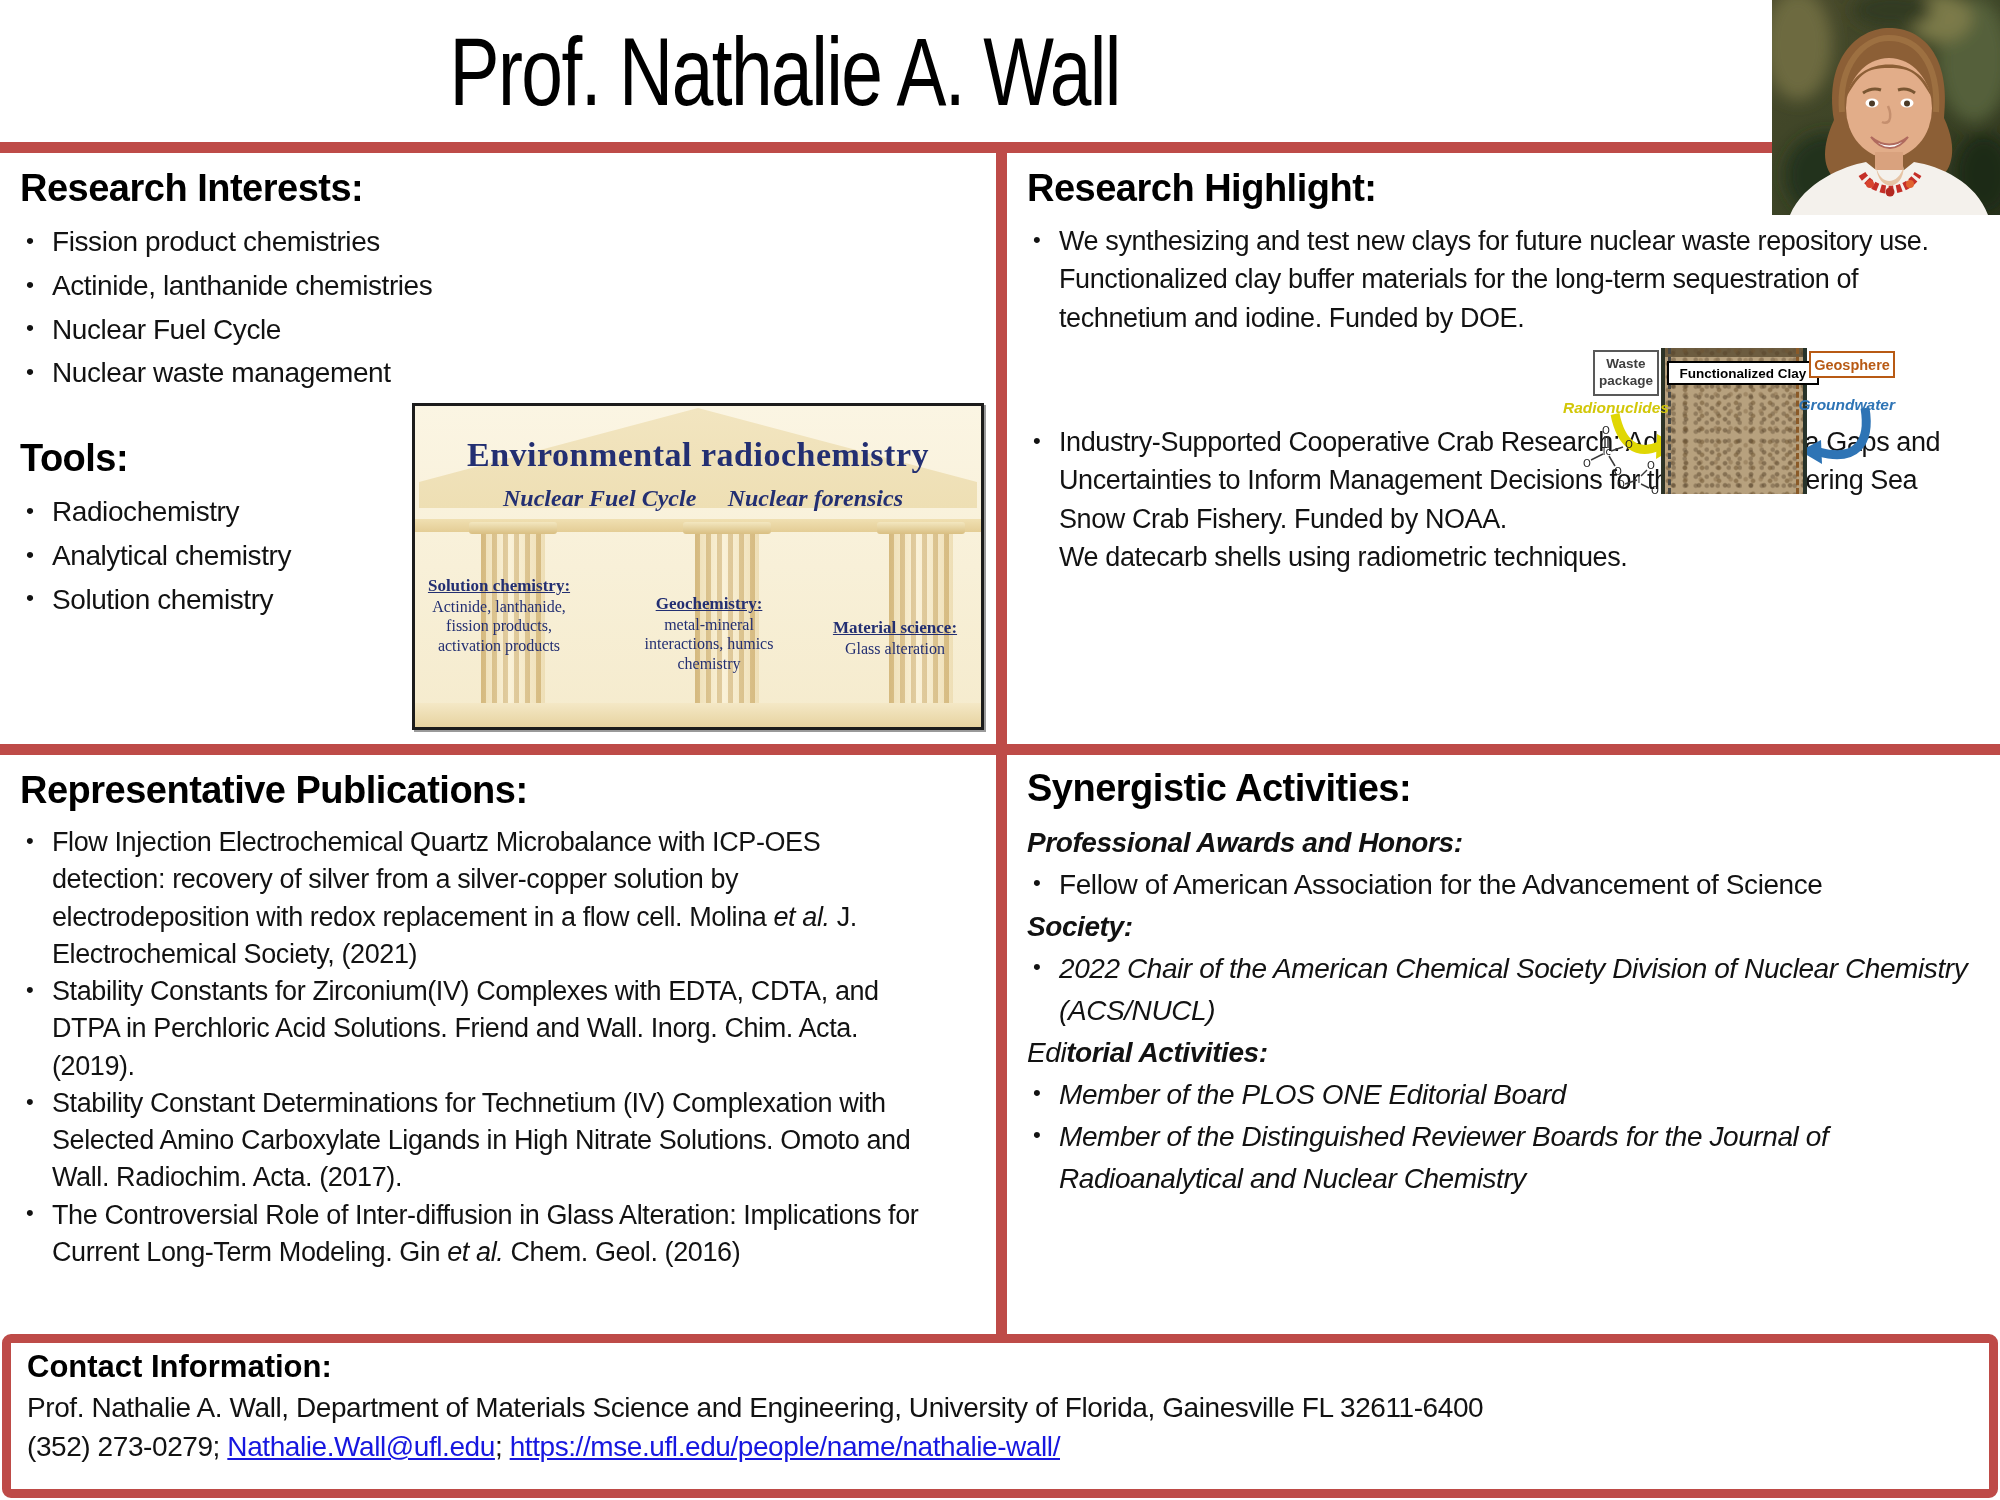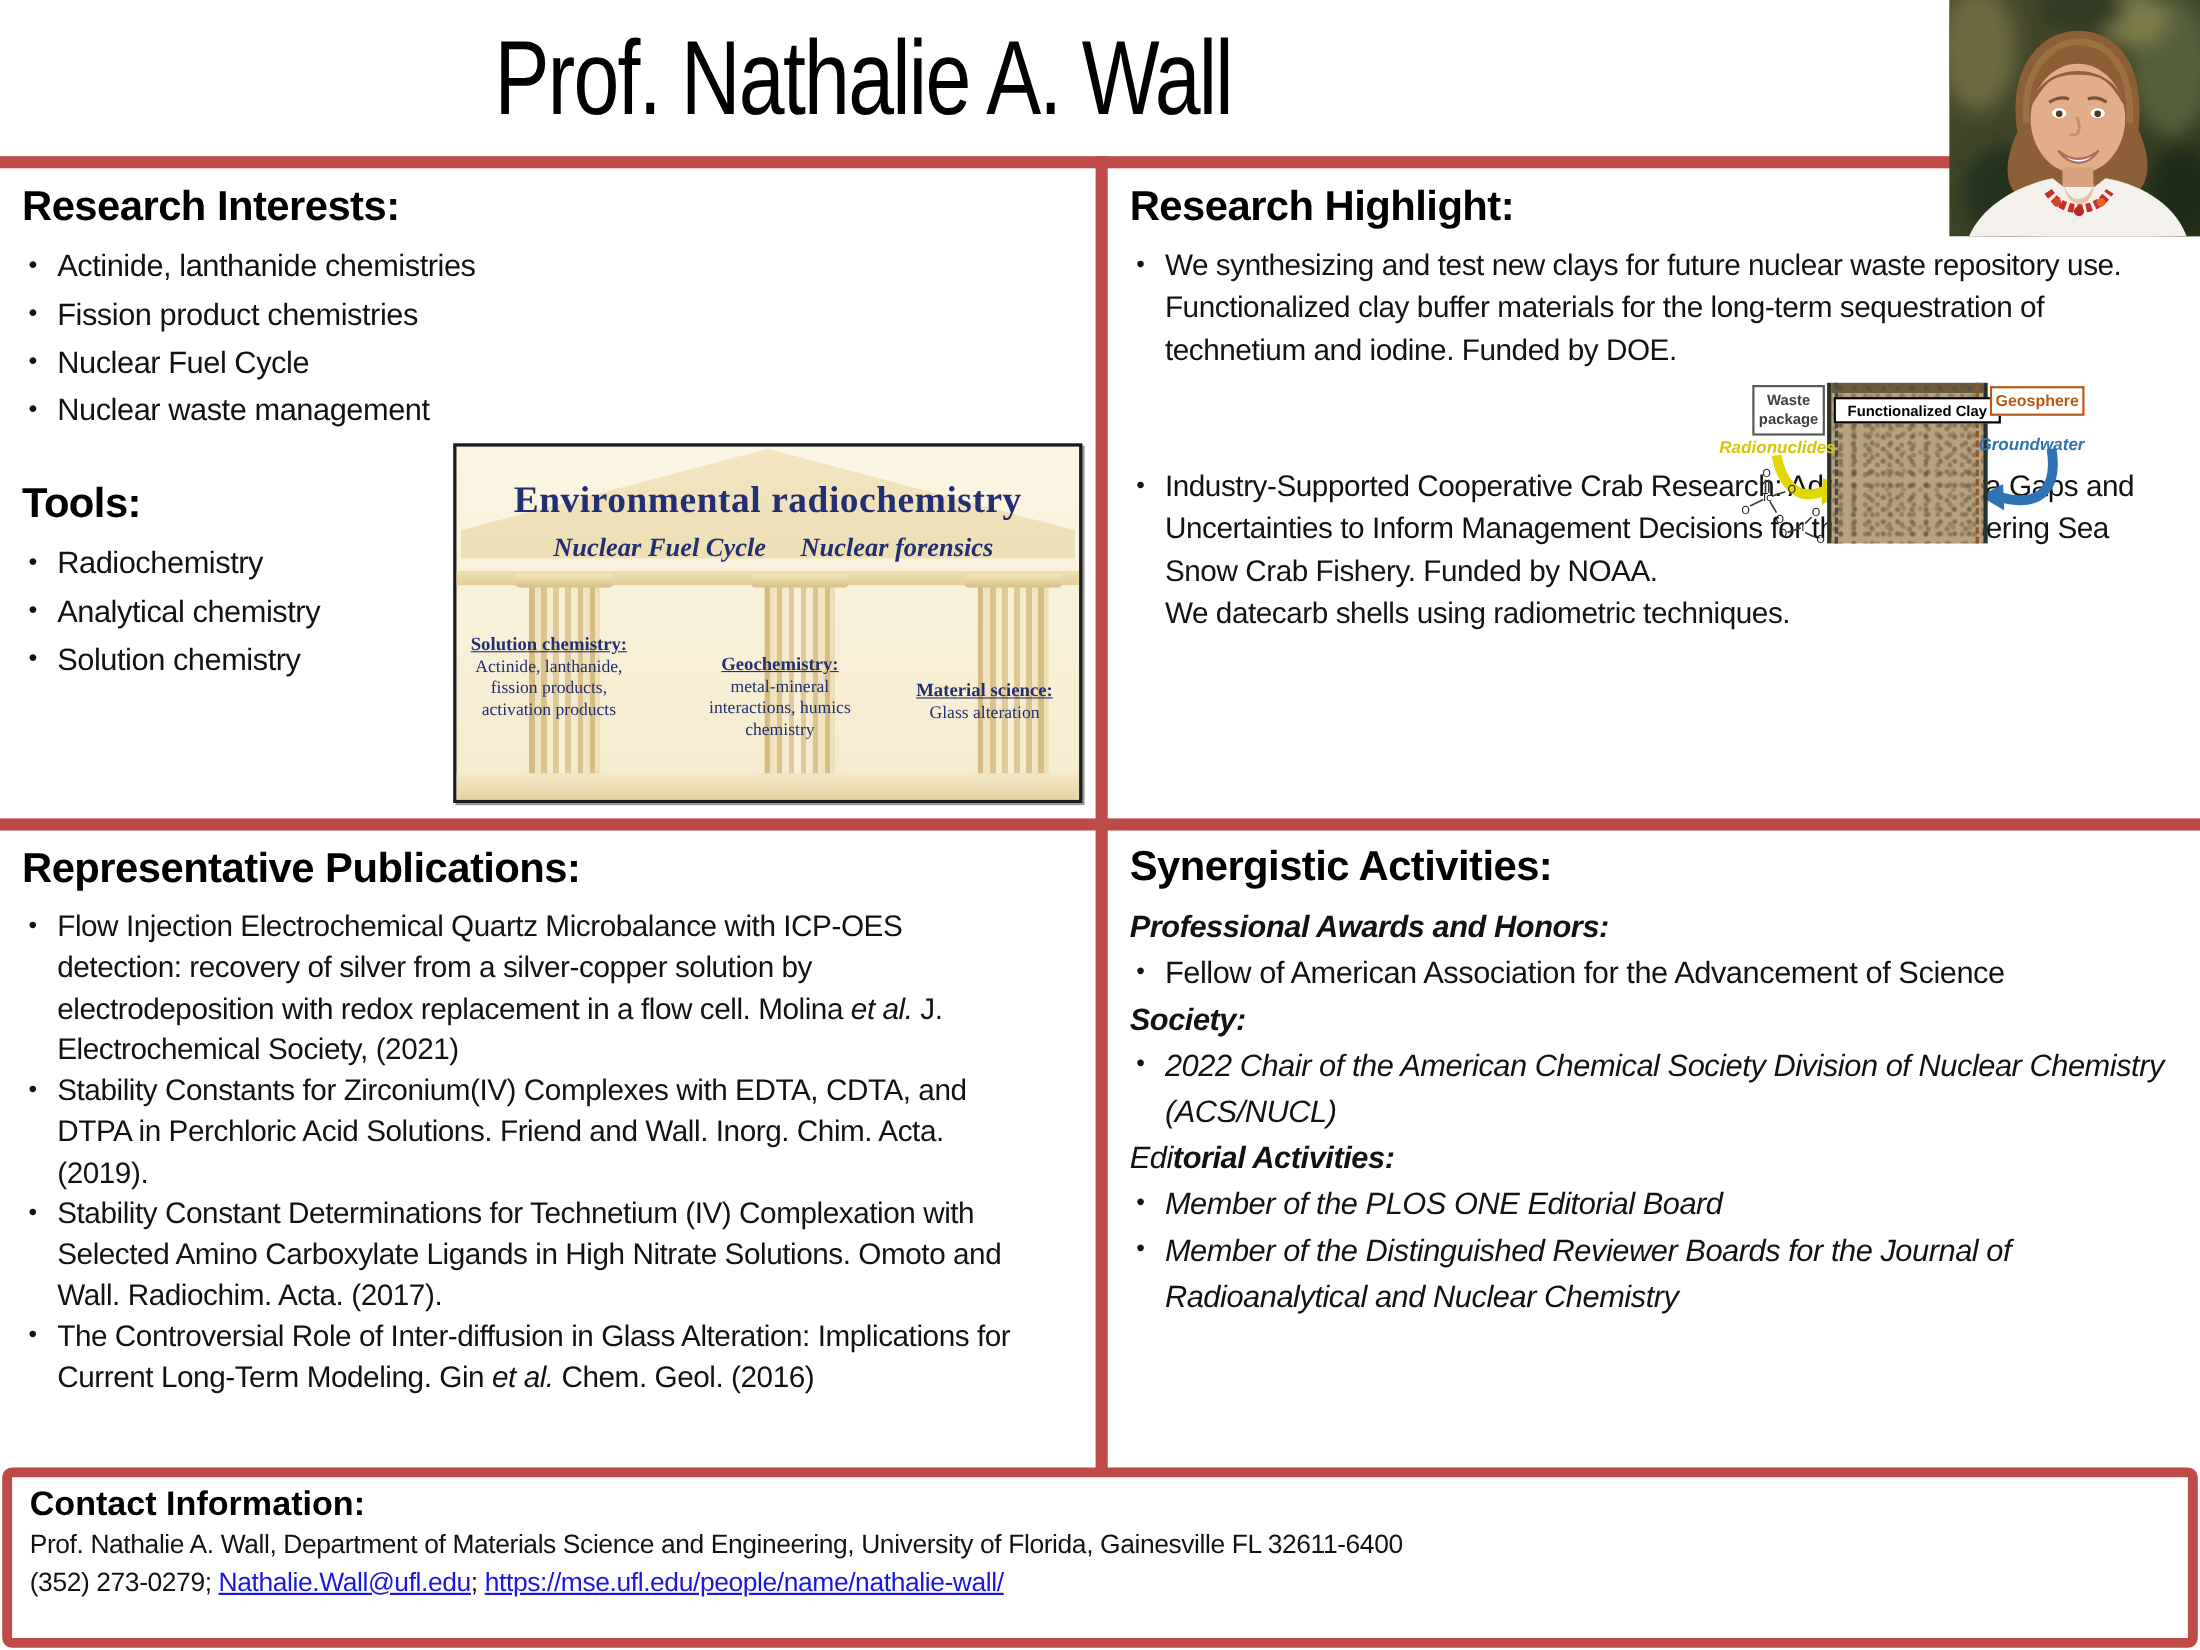--- a/index.html
+++ b/index.html
@@ -42,21 +42,21 @@
 
 .syn-heading{font-size:28px;line-height:1.5;font-style:italic;font-weight:400;letter-spacing:-.015em}
 .syn-bullet{position:relative;padding-left:32px;font-size:28px;line-height:1.5;letter-spacing:-.015em}
 .syn-bullet::before{content:"\2022";position:absolute;left:6px;top:.1em;font-size:.8em}
 .it{font-style:italic}.bd{font-weight:700}
 
 
 .contact{position:absolute;left:2px;top:1334px;width:1996px;height:164px;background:#fff;
   border:9px solid #be4b48;border-radius:9px;padding:6px 16px;z-index:4}
 .contact h2{font-size:31px;font-weight:700;margin-bottom:3px;color:#000}
-.contact p{font-size:24px;line-height:1.4;letter-spacing:-.015em}
+.contact p{font-size:28px;line-height:1.4;letter-spacing:-.015em}
 .contact a{color:#1717e0;cursor:pointer}
 
 
 .pillars{position:absolute;left:412px;top:403px;width:572px;height:327px;
   background:linear-gradient(180deg,#fbf5e3,#f5ebcd);border:3px solid #1c1c1c;
   font-family:"Liberation Serif",serif;color:#232f72;overflow:hidden;z-index:2;
   box-shadow:2px 2px 0 #9a9a9a}
 .pediment{position:absolute;left:4px;top:2px;width:558px;height:100px;
   background:linear-gradient(180deg,#f2e5c0,#eedfb4);
   clip-path:polygon(50% 0,100% 74%,100% 100%,0 100%,0 74%)}
@@ -160,22 +160,22 @@
     </g>
   </svg>
 
   <div class="div-h h1line"></div>
   <div class="div-h h2line"></div>
   <div class="div-v"></div>
 
   <section class="cell tl">
     <h2>Research Interests:</h2>
     <ul class="bullets ri">
+        <li>Fission product chemistries</li>
         <li>Actinide, lanthanide chemistries</li>
-        <li>Fission product chemistries</li>
         <li>Nuclear Fuel Cycle</li>
         <li>Nuclear waste management</li>
       </ul>
     <h2 class="tools-h">Tools:</h2>
     <ul class="bullets ri">
         <li>Radiochemistry</li>
         <li>Analytical chemistry</li>
         <li>Solution chemistry</li>
       </ul>
   </section>

